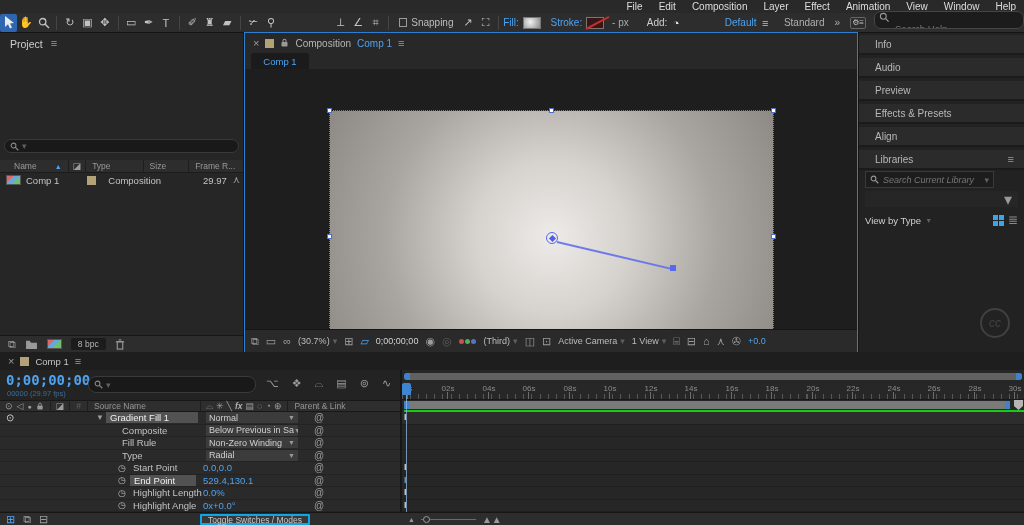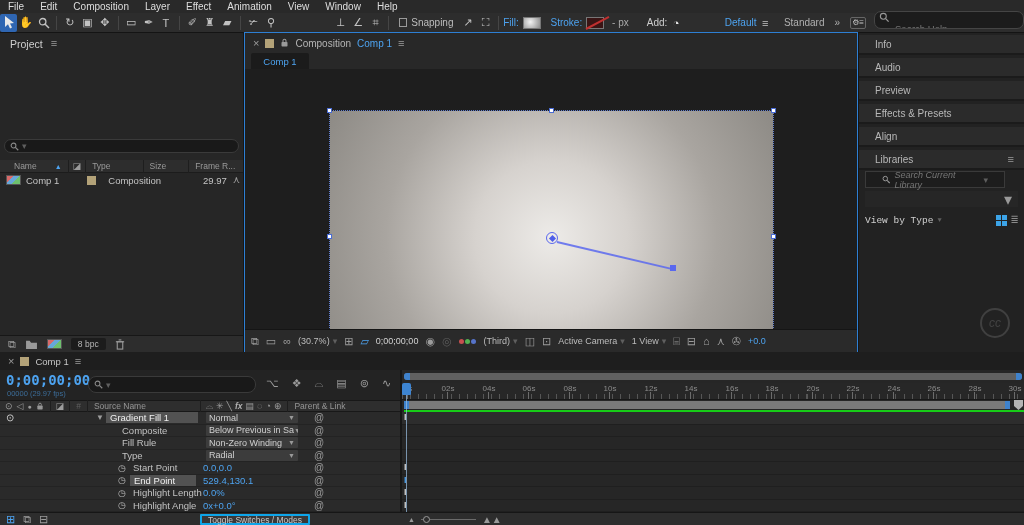--- a/index.html
+++ b/index.html
@@ -6,21 +6,21 @@
   html,body { width:1024px; height:525px; background:#1a1a1a; overflow:hidden;
     font-family:"Liberation Sans", sans-serif; color:#c8c8c8; }
   .abs { position:absolute; }
   .ic { color:#9c9c9c; font-size:11px; line-height:1; display:inline-block; }
   .dim { color:#5f5f5f; }
   .blue { color:#4da3f0; }
   svg { display:block; }
 
   
   #menubar { left:0; top:0; width:1024px; height:13px; background:#292929; display:flex;
-    align-items:center; gap:0; font-size:10px; color:#dedede; }
+    align-items:center; gap:0; font-size:10px; color:#dedede;justify-content:flex-end; }
   #menubar .mi { padding:0 8px; cursor:default; }
 
   
   #toolbar { left:0; top:13px; width:1024px; height:20px; background:#2d2d2d;
     border-bottom:1px solid #141414; display:flex; align-items:center; font-size:10px; }
   .tool { width:20px; height:18px; display:flex; align-items:center; justify-content:center;
     color:#c2c2c2; font-size:11px; }
   .tool.active { background:#2f66b2; border-radius:2px; }
   .tsep { width:1px; height:14px; background:#454545; margin:0 4px; }
   .chk { width:9px; height:9px; border:1px solid #9a9a9a; background:#2d2d2d; margin:0 4px 0 6px; }
@@ -75,28 +75,28 @@
   #comp-bottom { position:absolute; left:0; top:296px; width:612px; height:23px; background:#2a2a2a;
     border-top:1px solid #151515; display:flex; align-items:center; gap:7px; padding:0 6px;
     font-size:9px; color:#bdbdbd; white-space:nowrap; }
   .cbdrop { display:flex; align-items:flex-end; gap:3px; }
   .rgbdots span { width:5px; height:5px; border-radius:50%; display:inline-block; margin-right:1px; }
 
   
   .strip { position:absolute; left:0; width:165px; height:20px; background:#2b2b2b;
     border-bottom:2px solid #1b1b1b; display:flex; align-items:center; padding:0 10px 0 16px;
     font-size:10px; color:#b8b8b8; }
-  #lib-search { position:absolute; left:6px; top:138px; width:140px; height:17px; background:#1d1d1d;
-    border:1px solid #3a3a3a; display:flex; align-items:center; gap:4px; padding:0 16px;
+  #lib-search { position:absolute; left:6px; top:138px; width:129px; height:17px; background:#1d1d1d;
+    border:1px solid #3a3a3a; display:flex; align-items:center; gap:4px; padding:0 4px;
     font-size:9px; color:#777; }
   #lib-search .ph { font-style:italic; }
   #lib-drop { position:absolute; left:6px; top:158px; width:153px; height:16px; background:#262626;
     display:flex; align-items:center; justify-content:flex-end; padding:0 6px; color:#999; }
   #viewby { position:absolute; left:6px; top:178px; width:153px; height:18px; display:flex;
-    align-items:center; font-size:9.5px; color:#cfcfcf; gap:4px;font-family:Liberation Mono, monospace; }
+    align-items:center; font-size:9.5px; color:#cfcfcf; gap:4px; }
   .gridic { display:grid; grid-template-columns:5px 5px; grid-gap:1px; margin-left:auto; }
   .gridic span { width:5px; height:5px; background:#3ca4e8; }
   #cc-logo { position:absolute; right:14px; bottom:14px; width:30px; height:30px; border:2px solid #484848;
     border-radius:50%; color:#4b4b4b; font-size:12px; font-style:italic; display:flex;
     align-items:center; justify-content:center; opacity:.8; }
 
   
   #timeline { left:0; top:352px; width:1024px; height:173px; background:#222; }
   #tl-tab-row { position:absolute; left:0; top:0; width:1024px; height:18px; background:#1e1e1e;
     display:flex; align-items:center; gap:6px; padding:0 8px; font-size:9.5px; color:#c6c6c6; }

